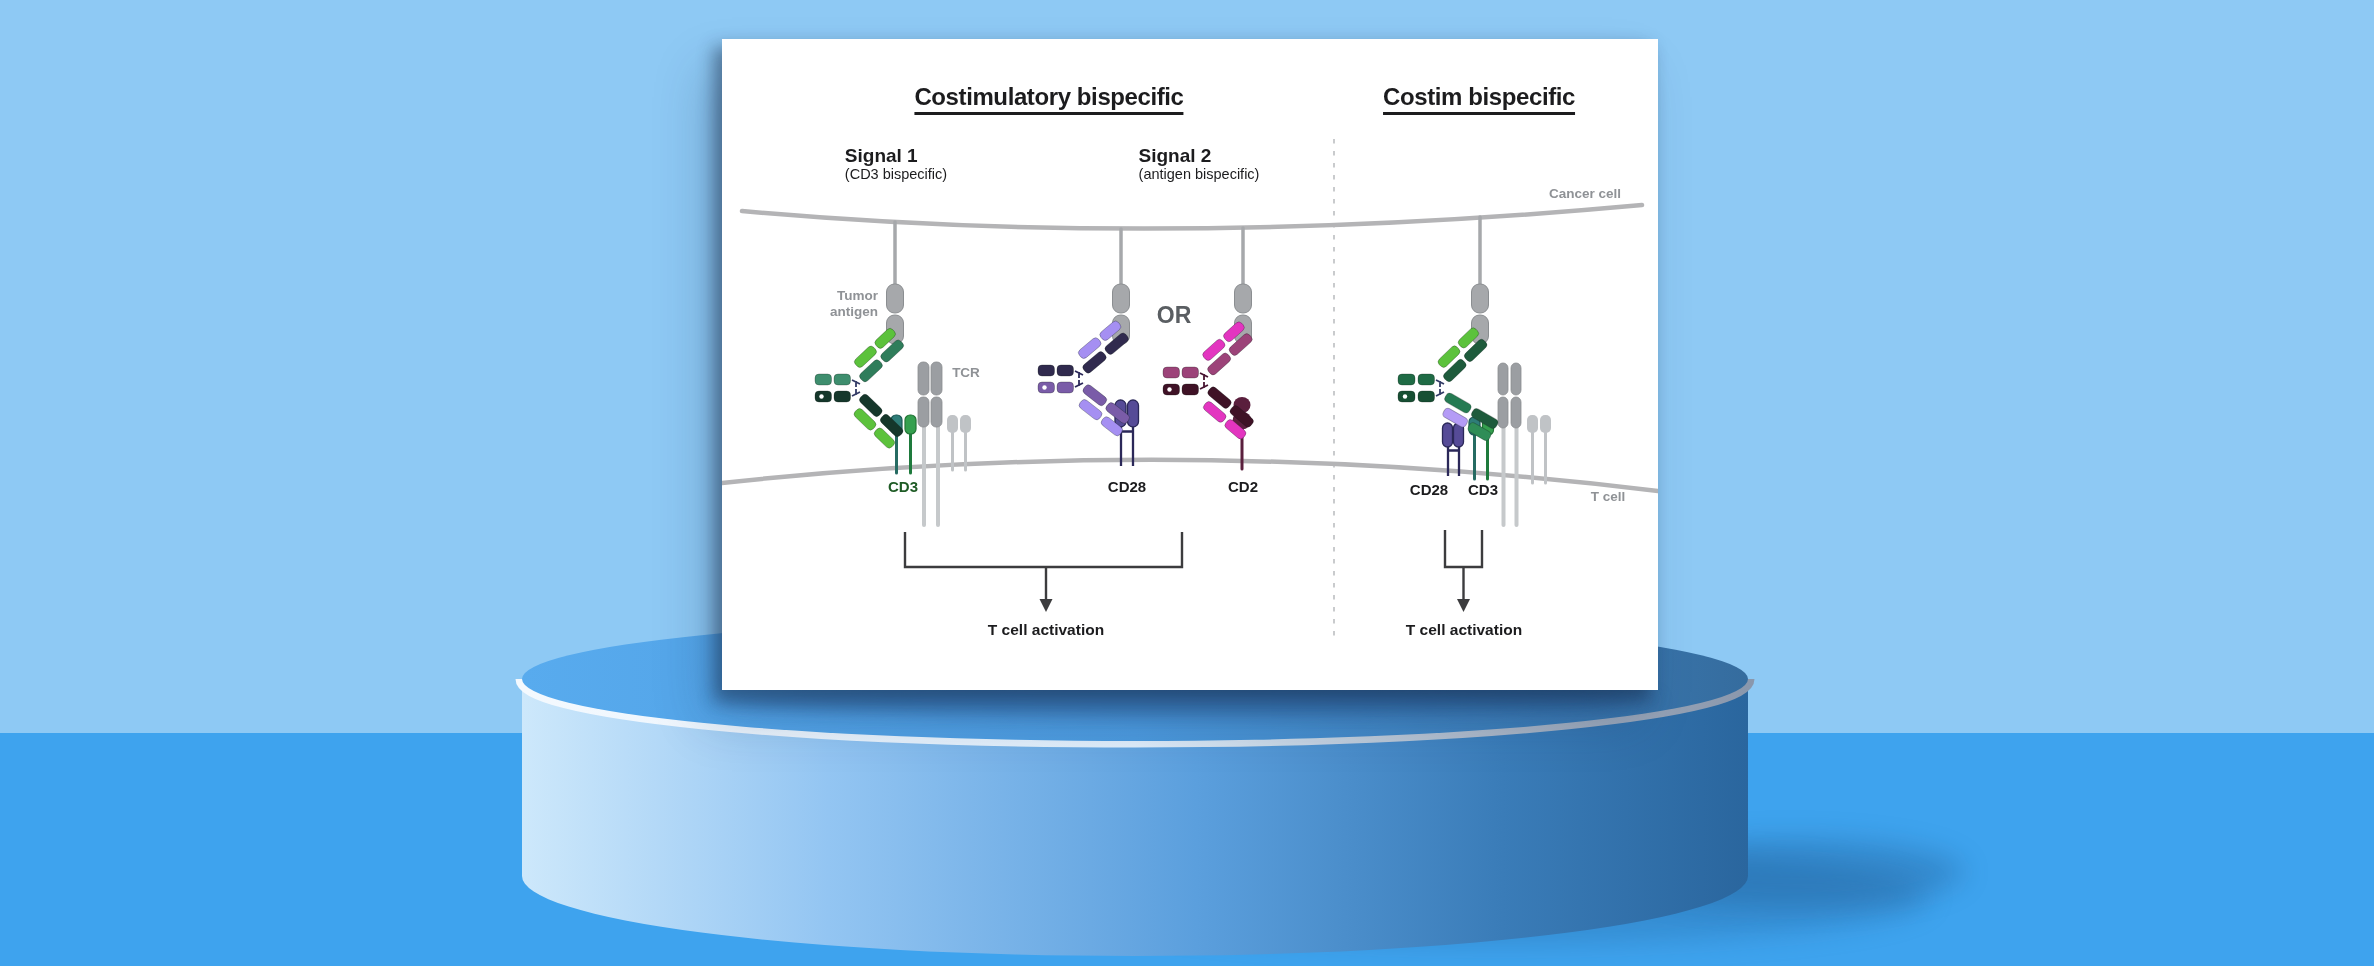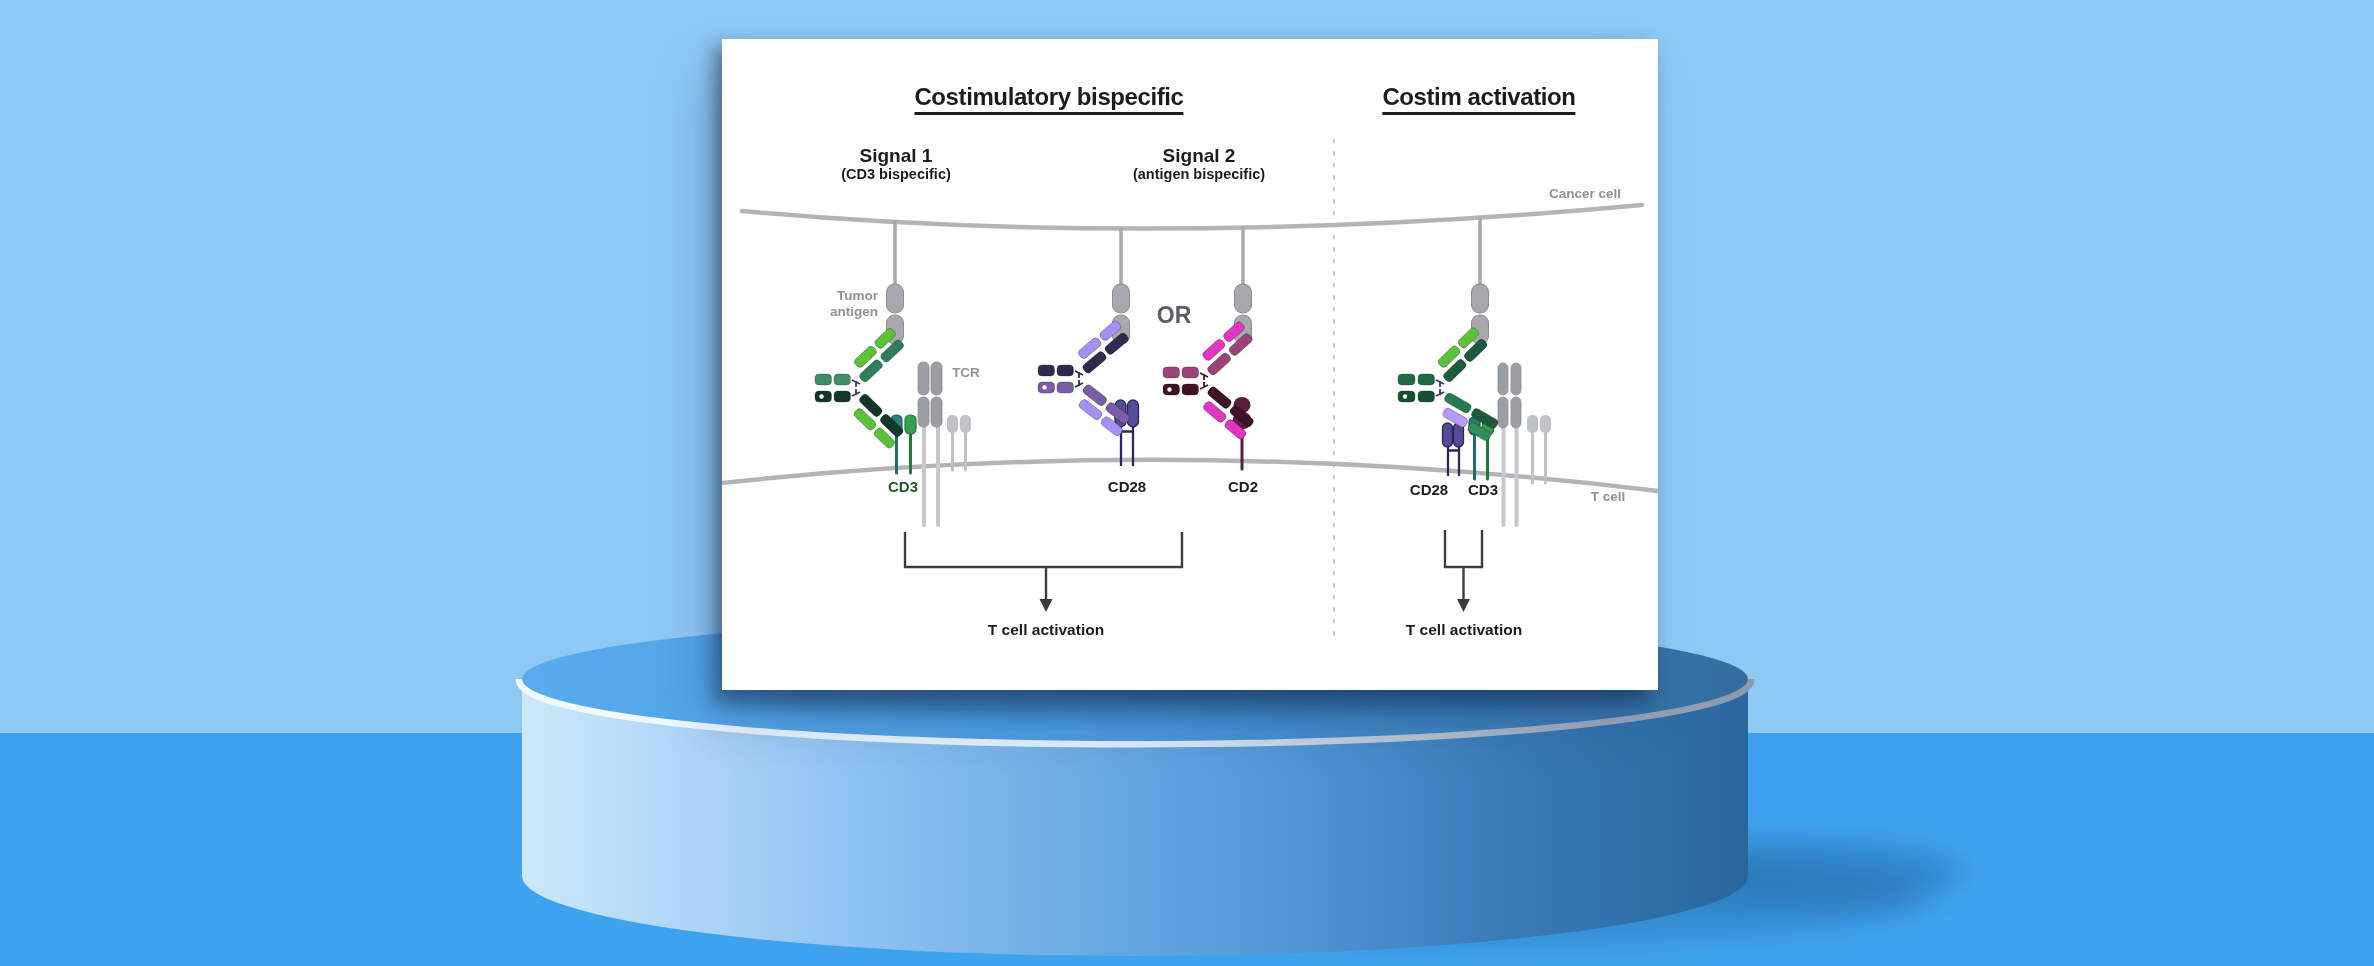--- a/index.html
+++ b/index.html
@@ -16,23 +16,23 @@
     background:var(--card_bg);
     box-shadow:-8px 8px 16px rgba(16,28,55,.45), -18px 30px 48px rgba(20,45,85,.22);
   }
   .card svg{position:absolute;left:0;top:0;}
   .titles{position:absolute;inset:0;pointer-events:none;padding-left:26px;}
   .title{
     position:absolute;top:44px;transform:translateX(-50%);
     font-size:24px;font-weight:bold;letter-spacing:-.4px;color:var(--ink);white-space:nowrap;
   }
   .title span{border-bottom:3px solid var(--ink);padding-bottom:2px;}
-  .signal{position:absolute;top:106px;transform:translateX(-50%);text-align:center;color:var(--ink);white-space:nowrap;}
+  .signal{position:absolute;top:106px;transform:translateX(-50%);color:var(--ink);white-space:nowrap;}
   .sig-main{font-size:19px;font-weight:bold;line-height:21px;}
-  .sig-sub{font-size:14.5px;font-weight:bold;line-height:17px;}
+  .sig-sub{font-size:14.5px;font-weight:normal;line-height:17px;}
   
   .membrane{fill:none;stroke:var(--membrane);stroke-width:4.5;stroke-linecap:round;}
   .divider{stroke:var(--divider);stroke-width:2;stroke-dasharray:4.5 7.5;}
   .antigen{fill:var(--antigen_gray);stroke:var(--receptor_stroke);stroke-width:1;}
   .antigen-stem{stroke:var(--antigen_gray);stroke-width:3.5;stroke-linecap:round;}
   .tcr-col{fill:var(--receptor_gray);stroke:var(--receptor_stroke);stroke-width:.8;}
   .tcr-stem{stroke:var(--stem_gray);stroke-width:4;stroke-linecap:round;}
   .tcr-side{fill:var(--receptor_gray_light);}
   .tcr-side-stem{stroke:var(--receptor_gray_light);stroke-width:3;stroke-linecap:round;}
   .bar{stroke:rgba(15,25,20,.3);stroke-width:.9;}
@@ -315,21 +315,21 @@
         <polygon class="arrowhead" points="735,560 748,560 741.5,573"></polygon>
       </g>
       <text class="lbl-act mid" x="742" y="596">T cell activation</text>
     </svg>
 
     <div class="titles">
       <div class="title" style="left:327px">
         <span>Costimulatory bispecific</span>
       </div>
       <div class="title" style="left:757px">
-        <span>Costim activation</span>
+        <span>Costim bispecific</span>
       </div>
       <div class="signal" style="left:174px">
         <div class="sig-main">Signal 1</div>
         <div class="sig-sub">(CD3 bispecific)</div>
       </div>
       <div class="signal" style="left:477px">
         <div class="sig-main">Signal 2</div>
         <div class="sig-sub">(antigen bispecific)</div>
       </div>
     </div>

